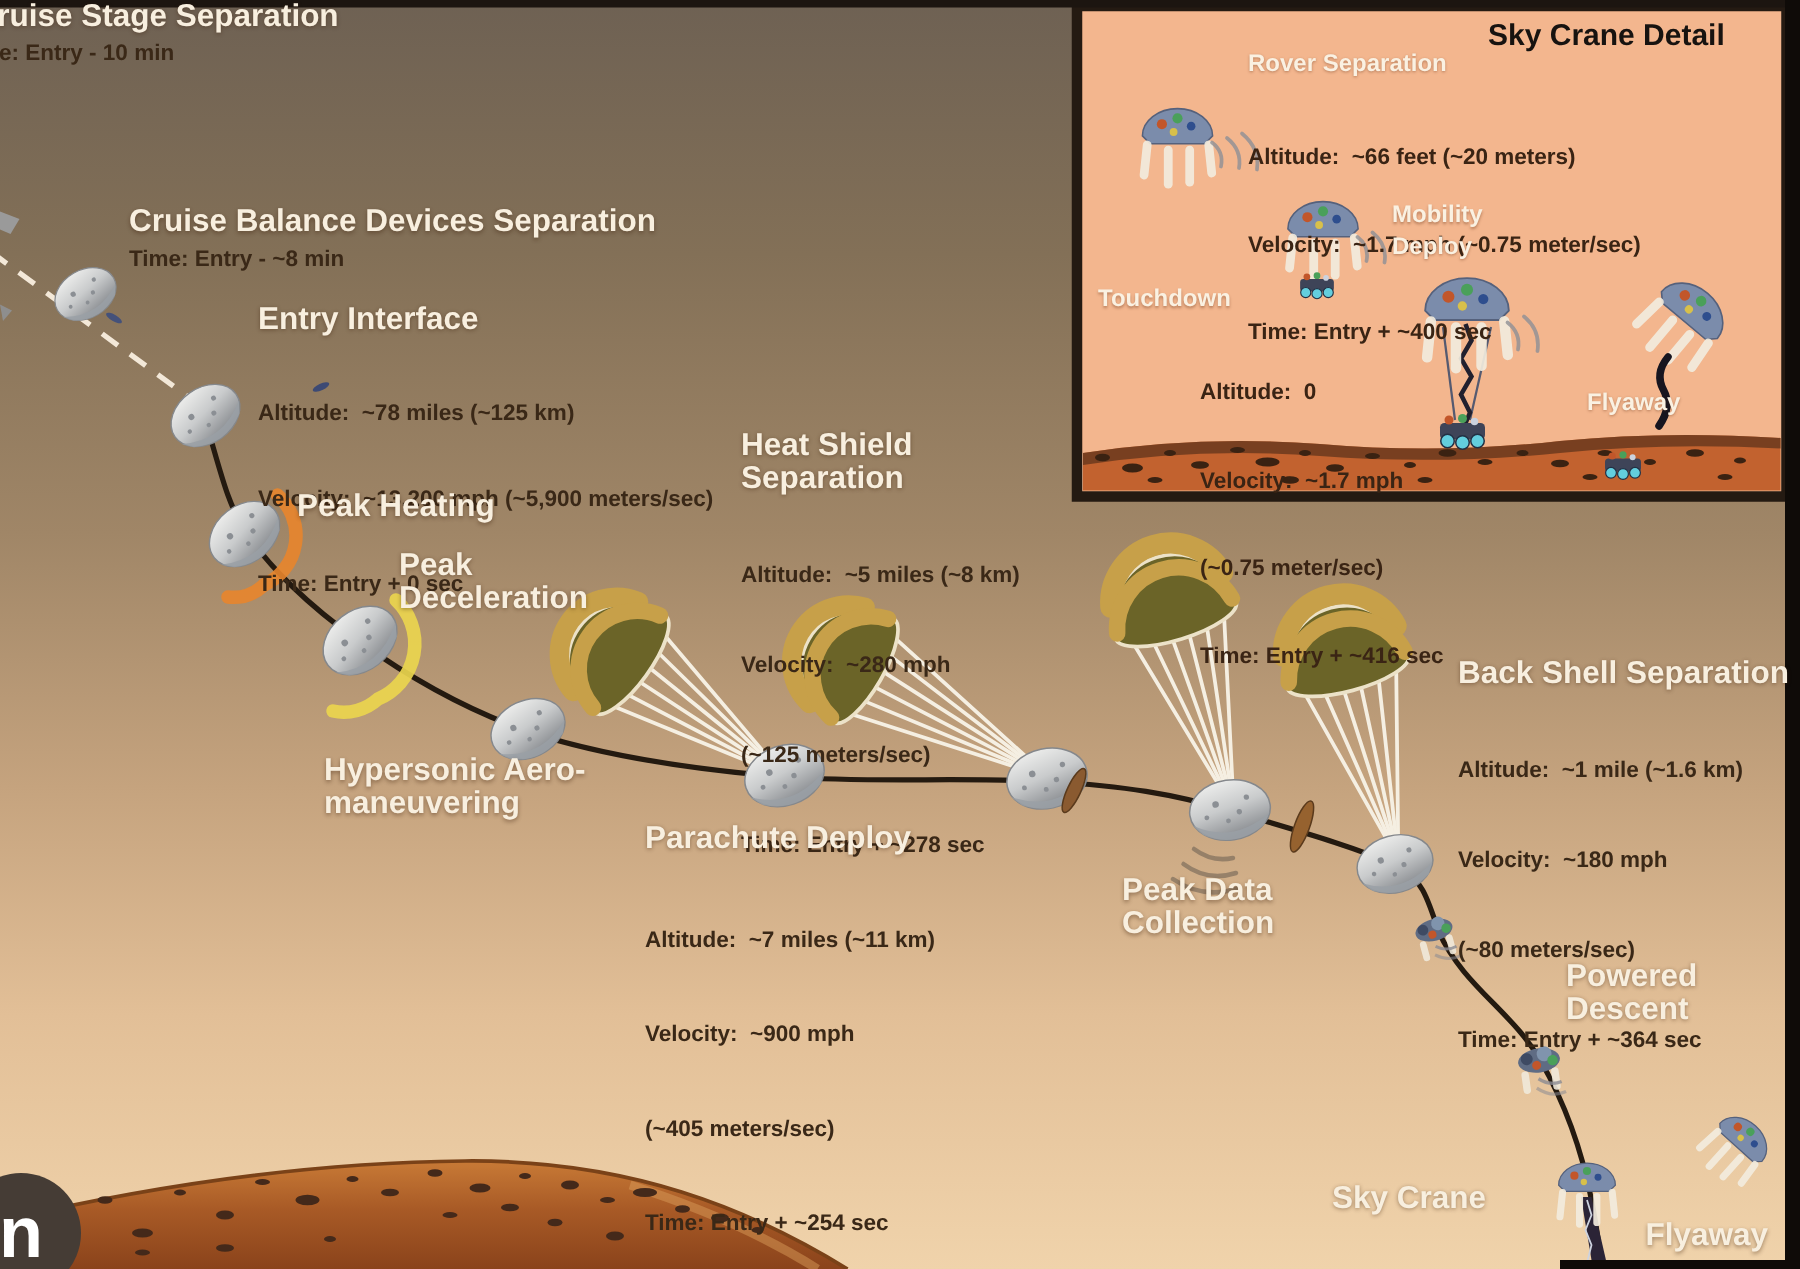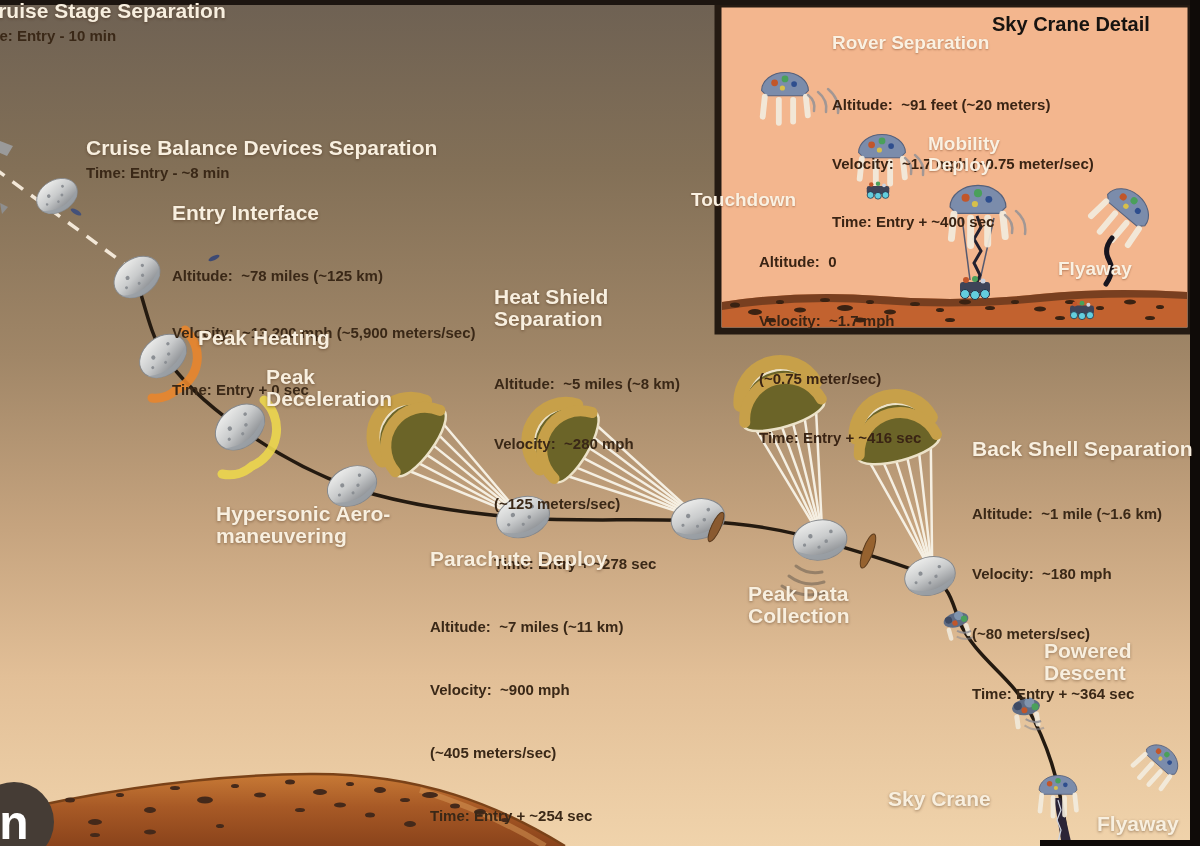--- a/index.html
+++ b/index.html
@@ -7,21 +7,21 @@
     background:linear-gradient(180deg,#6e6153 0%,#837057 20%,#a08667 42%,#c5a37e 62%,#e2bf97 80%,#f0d3ab 100%);
     font-family:"Liberation Sans",sans-serif;}
   #scene{position:absolute;left:0;top:0;}
   .ev{position:absolute;}
   .t{font-weight:bold;font-size:21px;line-height:22px;color:#f8efdf;
      text-shadow:0 1px 3px rgba(60,30,10,.45);white-space:nowrap;}
   .t.wrap{white-space:normal;}
   .d{font-weight:bold;font-size:15px;line-height:20px;color:#3a2817;white-space:pre;margin-top:4px;}
   .d div{white-space:pre;}
   .inset-title{position:absolute;font-weight:bold;font-size:20px;color:#171310;white-space:nowrap;}
-  .t2{font-weight:bold;font-size:19px;line-height:21px;color:#faf1e2;
+  .t2{font-weight:bold;font-size:16px;line-height:21px;color:#faf1e2;
       text-shadow:0 1px 2px rgba(90,40,15,.4);white-space:nowrap;}
   .t2.wrap{white-space:normal;}
   .d2{font-weight:bold;font-size:15px;line-height:19.5px;color:#3a2414;white-space:pre;margin-top:3px;}
   #watermark{position:absolute;left:-26px;top:782px;width:80px;height:80px;border-radius:50%;
      background:#453c35;color:#fff;font-weight:bold;font-size:48px;
      display:flex;align-items:center;justify-content:center;}
 </style>
 </head>
 <body>
 
@@ -345,31 +345,31 @@
 
 <div class="ev" style="left:1097px;top:813px">
   <div class="t">Flyaway</div>
 </div>
 
 <div class="inset-title" style="left:992px;top:13px">Sky Crane Detail</div>
 
 <div class="ev" style="left:832px;top:32px">
   <div class="t2">Rover Separation</div>
   <div class="d2">
-    <div>Altitude:  ~91 feet (~20 meters)</div>
+    <div>Altitude:  ~66 feet (~20 meters)</div>
     <div>Velocity:  ~1.7 mph (~0.75 meter/sec)</div>
     <div>Time: Entry + ~400 sec</div>
   </div>
 </div>
 
 <div class="ev" style="left:928px;top:133px;width:95px">
   <div class="t2 wrap">Mobility Deploy</div>
 </div>
 
-<div class="ev" style="left:691px;top:189px">
+<div class="ev" style="left:732px;top:189px">
   <div class="t2">Touchdown</div>
   <div class="d2" style="margin-left:68px">
     <div>Altitude:  0</div>
     <div>Velocity:  ~1.7 mph</div>
     <div>(~0.75 meter/sec)</div>
     <div>Time: Entry + ~416 sec</div>
   </div>
 </div>
 
 <div class="ev" style="left:1058px;top:258px">

